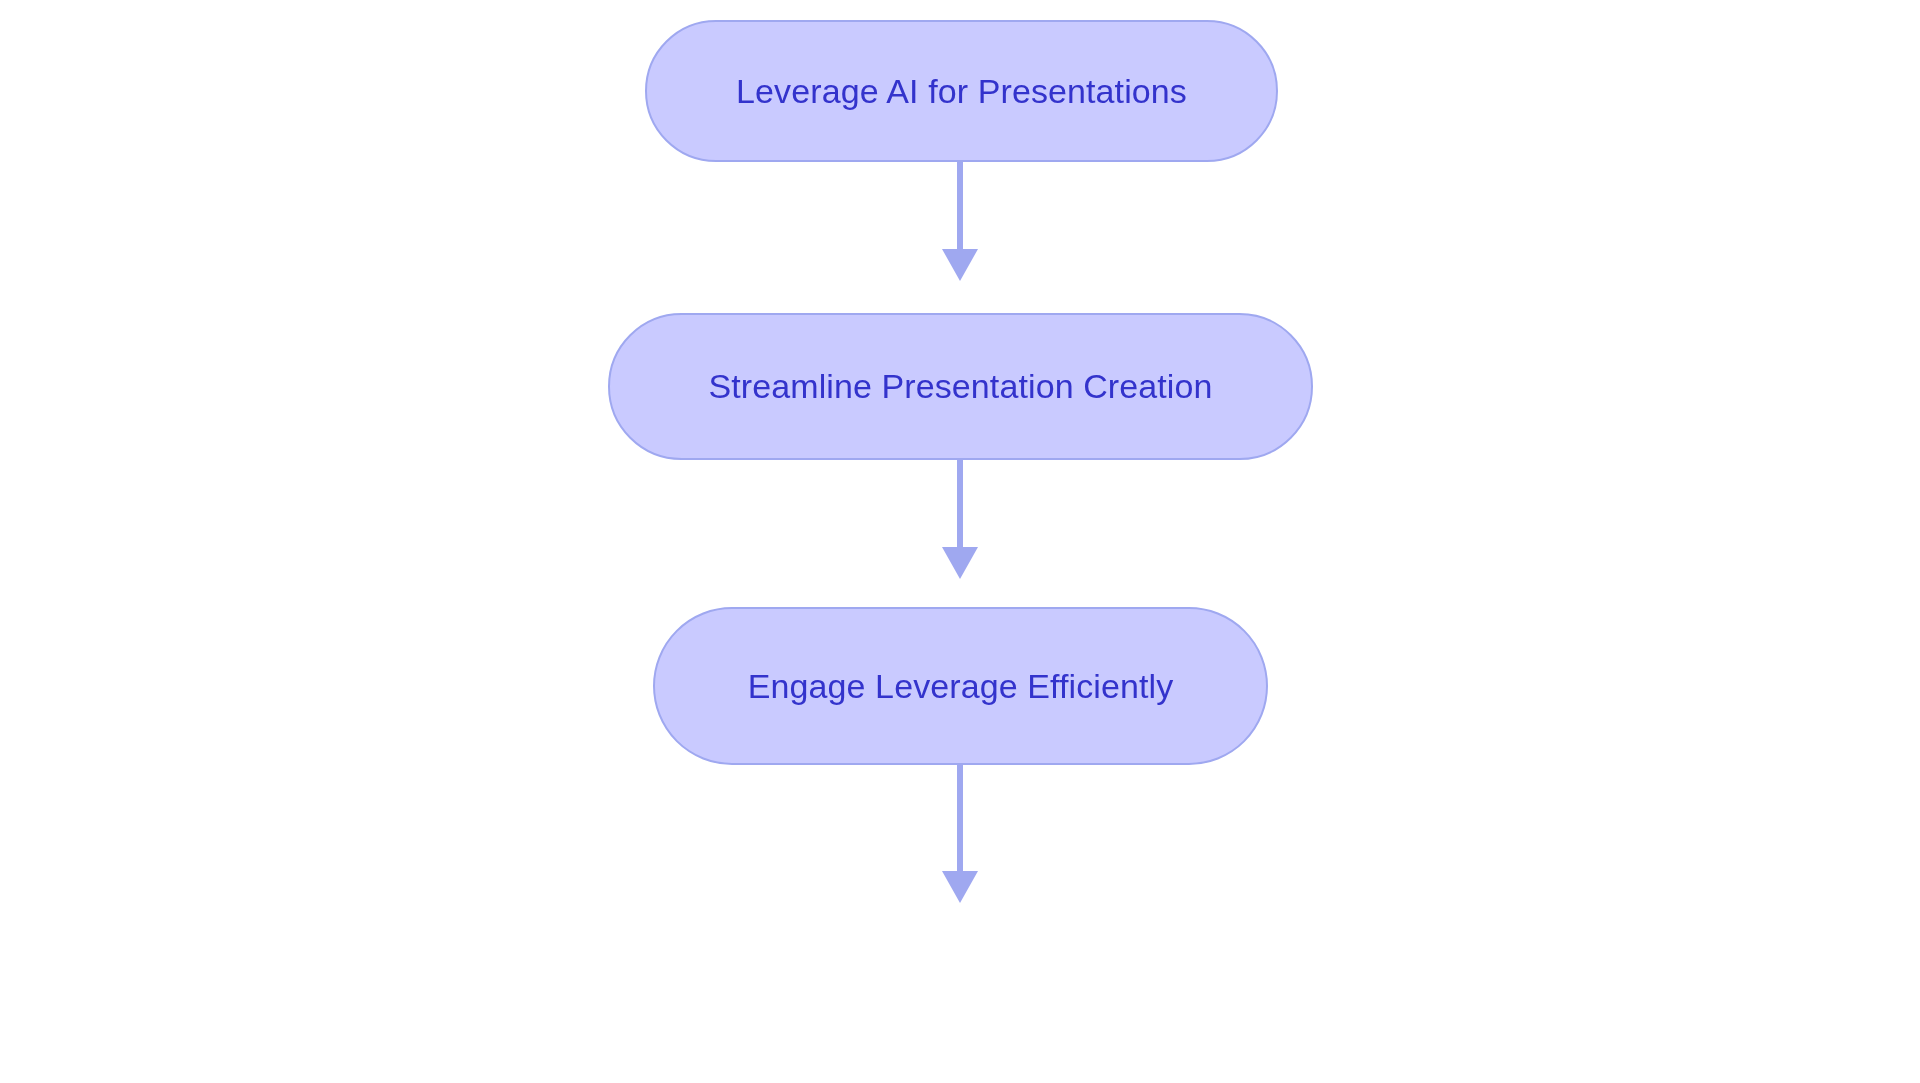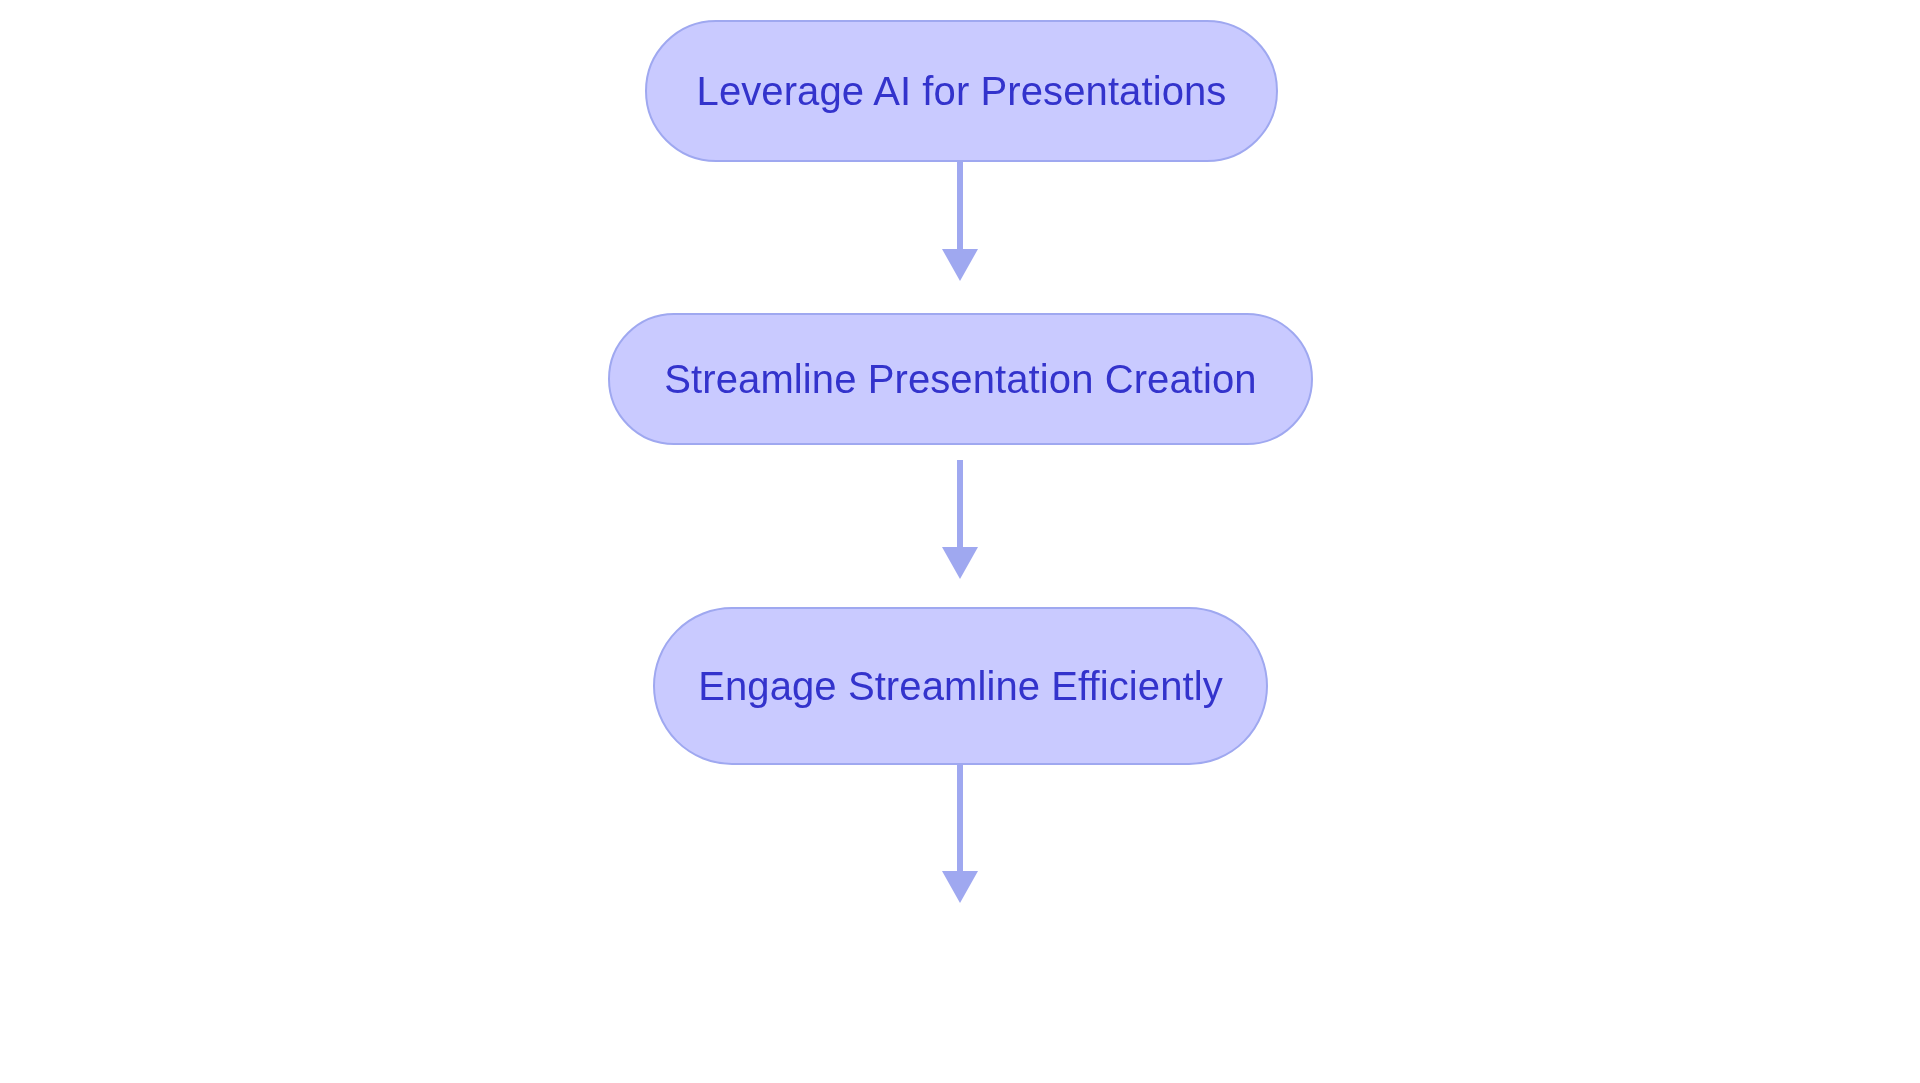--- a/index.html
+++ b/index.html
@@ -30,31 +30,31 @@
     border-radius: 999px;
     display: flex;
     align-items: center;
     justify-content: center;
     text-align: center;
   }
 
   .flow-node-label {
     color: #3333cc;
     font-family: "Liberation Sans", sans-serif;
-    font-size: 40px;
+    font-size: 34px;
     font-weight: 400;
     letter-spacing: 0.1px;
     line-height: 1.2;
     white-space: nowrap;
     user-select: none;
   }
 
   
   #node-1 { left: 645px;  top: 20px;   width: 633px; height: 142px; }
-  #node-2 { left: 608px;  top: 313px;  width: 705px; height: 132px; }
+  #node-2 { left: 608px;  top: 313px;  width: 705px; height: 147px; }
   #node-3 { left: 653px;  top: 607px;  width: 615px; height: 158px; }
   #node-4 { left: 634px;  top: 903px;  width: 653px; height: 157px; }
 
   
   .flow-edge {
     position: absolute;
     left: 0;
     top: 0;
     pointer-events: none;
   }
@@ -98,21 +98,21 @@
   <div class="flow-node" id="node-2">
     <span class="flow-node-label">Streamline Presentation Creation</span>
   </div>
 
   <div class="flow-edge">
     <div class="edge-line" id="edge-2-line"></div>
     <div class="edge-head" id="edge-2-head"></div>
   </div>
 
   <div class="flow-node" id="node-3">
-    <span class="flow-node-label">Engage Streamline Efficiently</span>
+    <span class="flow-node-label">Engage Leverage Efficiently</span>
   </div>
 
   <div class="flow-edge">
     <div class="edge-line" id="edge-3-line"></div>
     <div class="edge-head" id="edge-3-head"></div>
   </div>
 
 
 </div>
 

